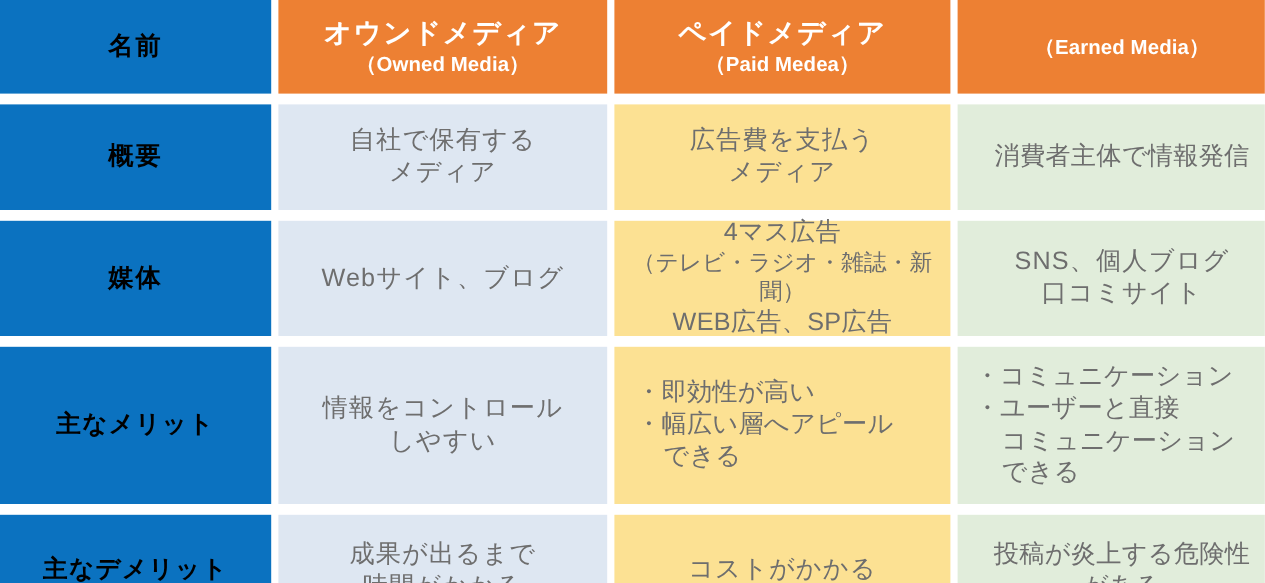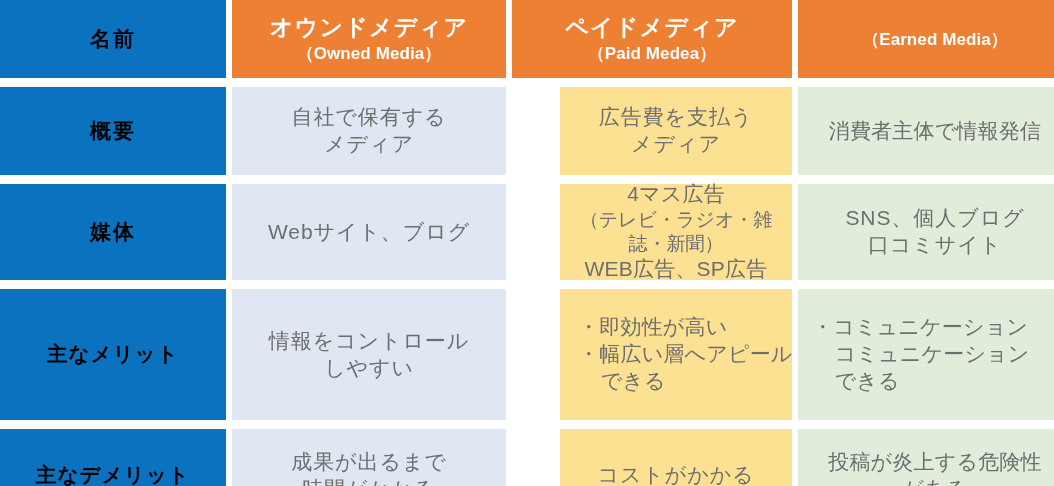--- a/index.html
+++ b/index.html
@@ -60,21 +60,21 @@
     font-weight: bold;
     font-size: 21px;
     letter-spacing: 0.09em;
   }
   .rowlabel.small {
     font-size: 20.5px;
     letter-spacing: 0.055em;
   }
   
   .tint-blue   { background: #dee7f2; }
-  .tint-yellow { background: #fce193; margin-left: 48px; }
+  .tint-yellow { background: #fce193; }
   .tint-green  { background: #e1eddb; }
   .body-text {
     color: #6e6e6e;
     font-weight: normal;
     font-size: 21px;
     letter-spacing: 0.045em;
   }
   .body-text.tight { letter-spacing: 0.01em; }
   .body-text .sub {
     display: block;
@@ -167,20 +167,21 @@
     <div class="cell tint-yellow left-align">
       <div class="body-text tight">
         <span class="line">・即効性が高い</span>
         <span class="line">・幅広い層へアピール</span>
         <span class="indent">できる</span>
       </div>
     </div>
     <div class="cell tint-green left-align pad-green">
       <div class="body-text tight">
         <span class="line">・コミュニケーション</span>
+        <span class="line">・ユーザーと直接</span>
         <span class="indent">コミュニケーション</span>
         <span class="indent">できる</span>
       </div>
     </div>
 
     <div class="cell rowlabel small">
       <span class="line">主なデメリット</span>
     </div>
     <div class="cell tint-blue">
       <div class="body-text">

